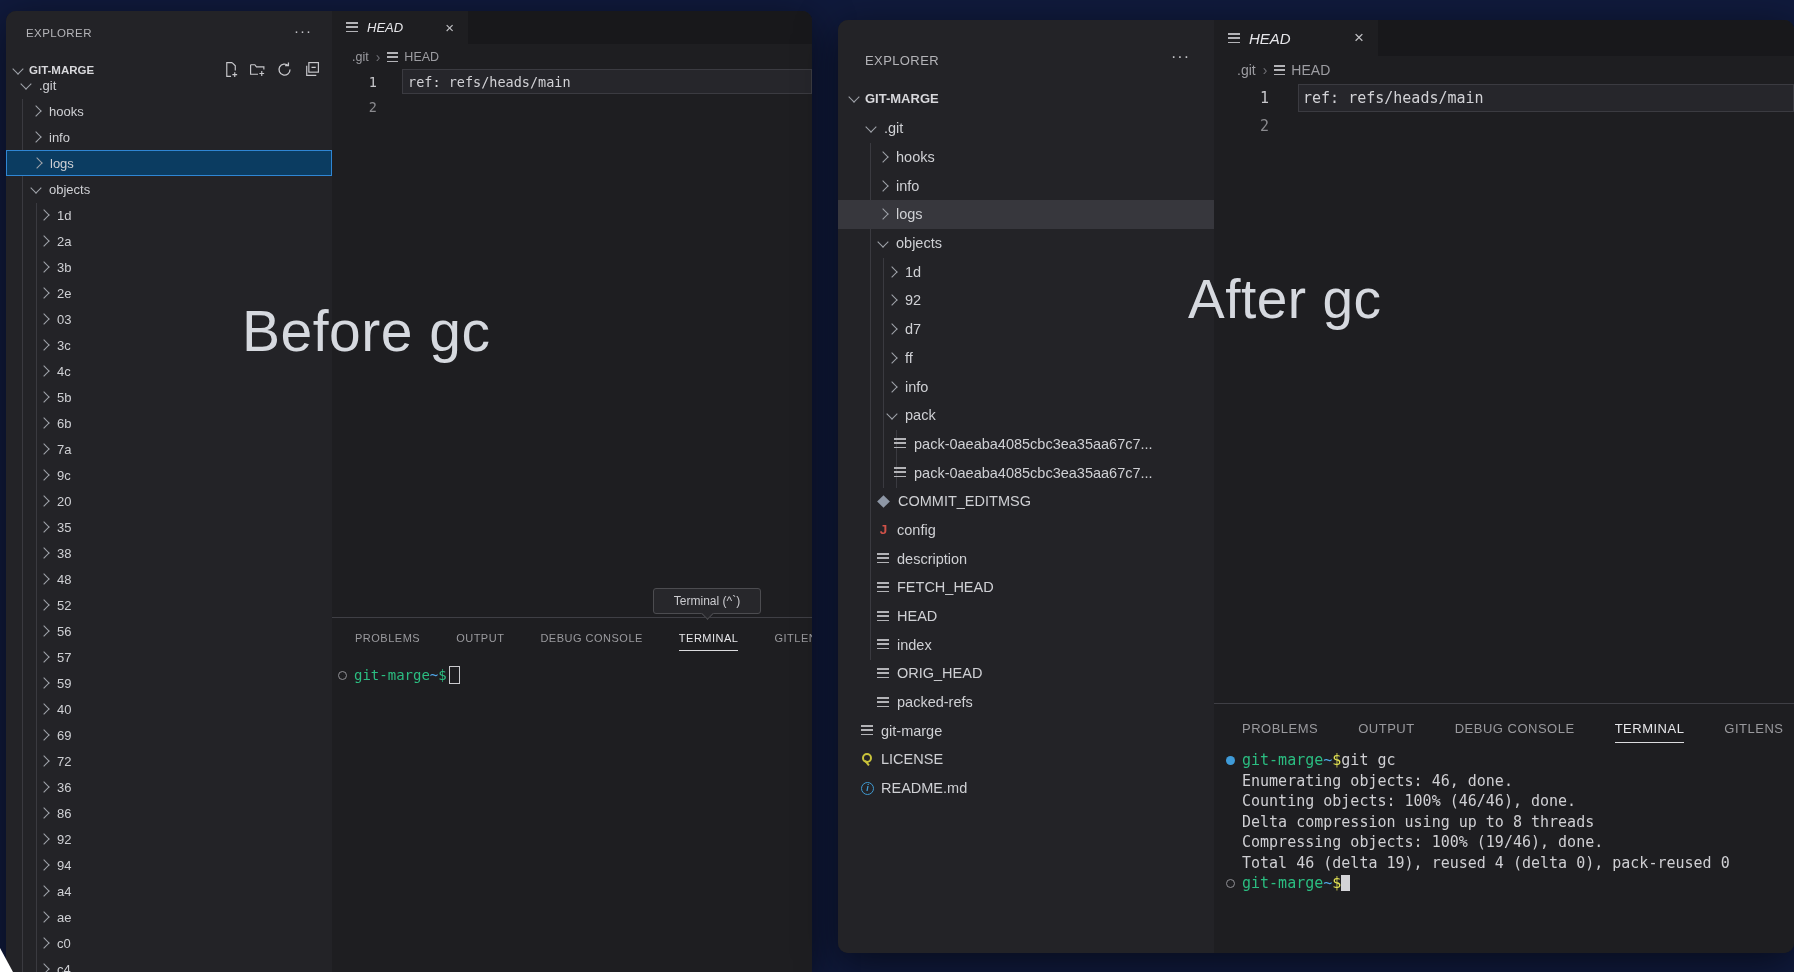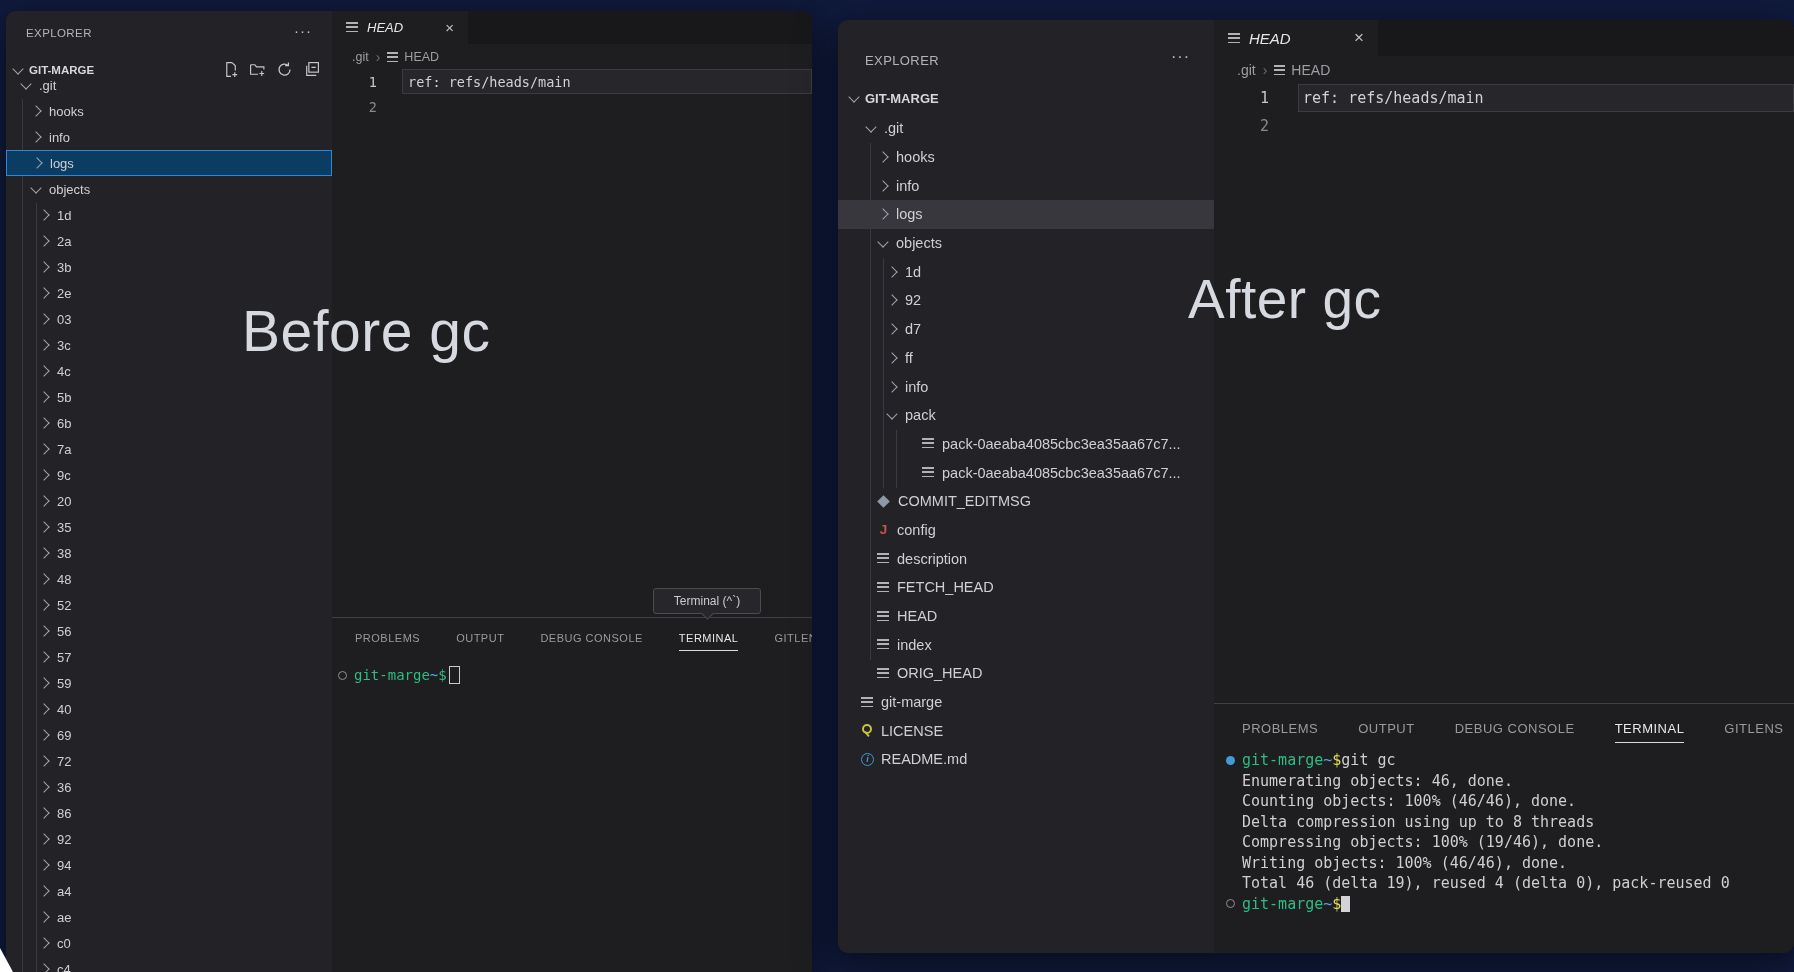--- a/index.html
+++ b/index.html
@@ -27,21 +27,21 @@
   .win-left .toolbar{right:12px;top:50px;}
   .toolbar svg{display:block;cursor:pointer;}
 
   .tree{position:absolute;left:0;right:0;}
   .win-left  .tree{top:61px;}
   .win-right .tree{top:94px;}
   .trow{display:flex;align-items:center;color:#cfd0d4;box-sizing:border-box;position:relative;cursor:pointer;}
   .win-left  .trow{height:26px;font-size:13px;}
   .win-right .trow{height:28.7px;font-size:14.5px;}
   .win-left  .d1{padding-left:14px;} .win-left  .d2{padding-left:24px;} .win-left  .d3{padding-left:32px;}
-  .win-right .d1{padding-left:27px;} .win-right .d2{padding-left:39px;} .win-right .d3{padding-left:48px;} .win-right .d4{padding-left:84px;text-align:center;}
+  .win-right .d1{padding-left:27px;} .win-right .d2{padding-left:39px;} .win-right .d3{padding-left:48px;} .win-right .d4{padding-left:56px;text-align:center;}
   .win-right .d1f{padding-left:23px;}
   .sel-focus{background:#0b3c61;border:1px solid #2f86d4;}
   .sel-active{background:#37373d;}
   .chev{width:7px;height:7px;border-right:1.4px solid #a0a4ab;border-bottom:1.4px solid #a0a4ab;
         transform:rotate(-45deg);flex:none;margin-right:9px;margin-left:2px;}
   .chev.down{transform:rotate(45deg);margin-top:-3px;}
   .guide{position:absolute;width:1px;background:#3a3a40;}
   .win-left  .g-l1{left:16px;top:88px;bottom:0;}
   .win-left  .g-l2{left:30px;top:192px;bottom:0;}
   .win-right .g-r1{left:32px;top:123px;height:517px;}
@@ -457,20 +457,24 @@
             <span class="tlabel">HEAD</span>
           </div>
           <div class="trow d2">
             <span class="fico"></span>
             <span class="tlabel">index</span>
           </div>
           <div class="trow d2">
             <span class="fico"></span>
             <span class="tlabel">ORIG_HEAD</span>
           </div>
+          <div class="trow d2">
+            <span class="fico"></span>
+            <span class="tlabel">packed-refs</span>
+          </div>
           <div class="trow d1f">
             <span class="fico"></span>
             <span class="tlabel">git-marge</span>
           </div>
           <div class="trow d1f">
             <span class="ico-key"></span>
             <span class="tlabel">LICENSE</span>
           </div>
           <div class="trow d1f">
             <span class="ico-info">i</span>
@@ -511,21 +515,20 @@
           <span class="ptab">DEBUG CONSOLE</span>
           <span class="ptab active">TERMINAL</span>
           <span class="ptab">GITLENS</span>
         </div>
       <div class="terminal" id="term-right">
           <div class="tline"><span class="tcirc run"></span><span class="t-dir">git-marge</span> <span class="t-tilde">~</span> <span class="t-dollar">$</span><span class="t-cmd">git gc</span></div>
           <div class="tline out"><span>Enumerating objects: 46, done.</span></div>
           <div class="tline out"><span>Counting objects: 100% (46/46), done.</span></div>
           <div class="tline out"><span>Delta compression using up to 8 threads</span></div>
           <div class="tline out"><span>Compressing objects: 100% (19/46), done.</span></div>
-          <div class="tline out"><span>Writing objects: 100% (46/46), done.</span></div>
           <div class="tline out"><span>Total 46 (delta 19), reused 4 (delta 0), pack-reused 0</span></div>
           <div class="tline"><span class="tcirc idle"></span><span class="t-dir">git-marge</span> <span class="t-tilde">~</span> <span class="t-dollar">$</span><span class="cur-block"></span></div>
         </div>
     </div>
     <div class="bigtext bt-right">After gc</div>
   </section>
 
   <div class="artifact"></div>
 </div>
 

